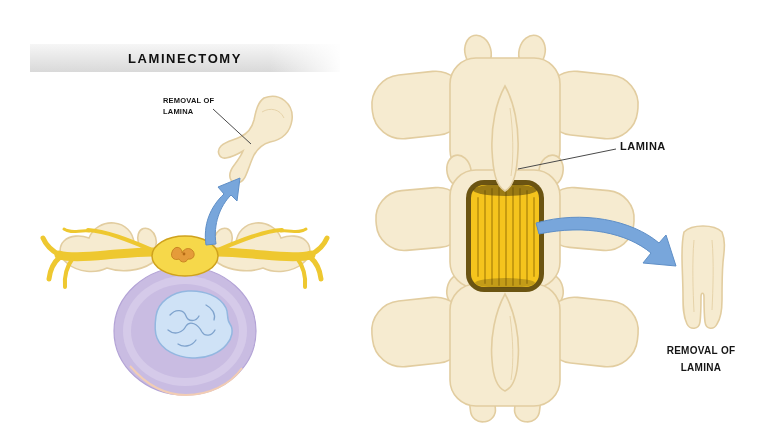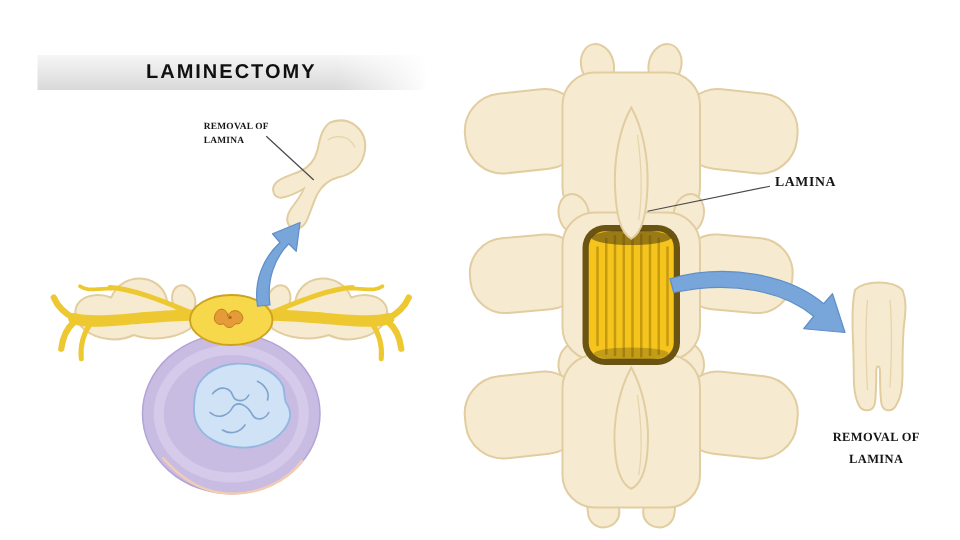--- a/index.html
+++ b/index.html
@@ -15,27 +15,27 @@
   .title-bar{
     position:absolute;left:30px;top:44px;width:310px;height:28px;
     display:flex;align-items:center;justify-content:center;
     background:linear-gradient(180deg,var(--title_bar_from,#f6f6f6),var(--title_bar_to,#d9d9d9));
   }
   .title-bar::after{
     content:"";position:absolute;right:0;top:0;bottom:0;width:70px;
     background:linear-gradient(90deg,rgba(255,255,255,0),rgba(255,255,255,.95));
   }
   .title-text{
-    position:relative;z-index:1;font-size:16px;font-weight:700;
+    position:relative;z-index:1;font-size:13px;font-weight:700;
     letter-spacing:1.6px;color:#101010;
   }
 
   
   .label{position:absolute;color:#151515;font-weight:700;}
-  .label span{display:block;font-family:Liberation Serif, serif;}
+  .label span{display:block;}
   .left-callout{left:163px;top:96px;font-size:7.5px;line-height:1.45;letter-spacing:.2px;}
   .lamina-label{left:620px;top:140px;font-size:11px;letter-spacing:.5px;}
   .right-callout{left:656px;top:342px;width:90px;text-align:center;font-size:10px;line-height:1.7;letter-spacing:.3px;}
 
   
   .bone{fill:var(--bone,#f6ebd0);stroke:var(--bone_stroke,#e2cda0);stroke-width:1.6;}
   .bone-shade{stroke:var(--bone_stroke,#e2cda0);fill:none;stroke-width:1;opacity:.8;}
   .nerve{stroke:var(--nerve,#eec830);fill:none;stroke-linecap:round;}
   .sac{fill:var(--nerve_light,#f6d84a);stroke:var(--nerve_dark,#cfa21d);stroke-width:1.5;}
   .cord{fill:var(--cord_orange,#e59b3a);stroke:#c07a1c;stroke-width:.8;}

